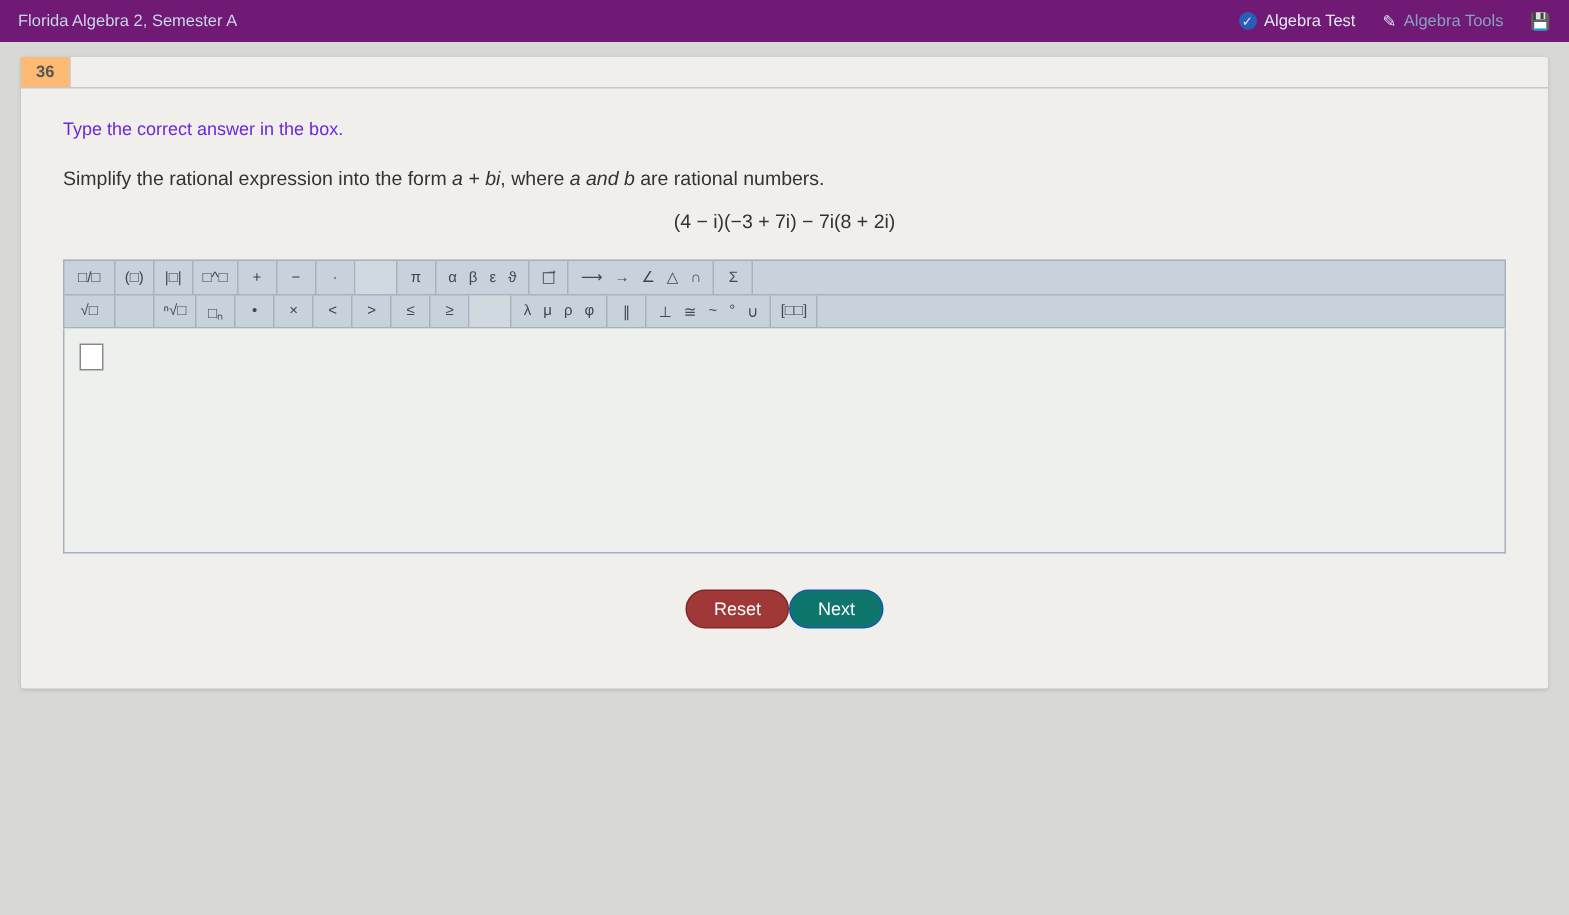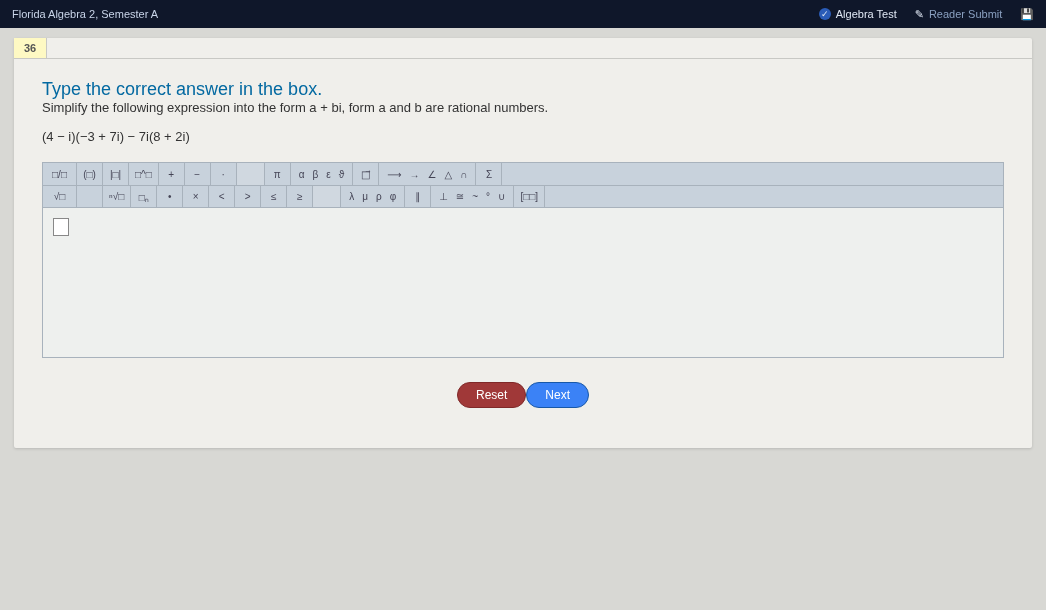--- a/index.html
+++ b/index.html
@@ -1,68 +1,68 @@
 <!DOCTYPE html>
 <html><head>
 <meta charset="utf-8">
 <style>
 * { margin: 0; padding: 0; box-sizing: border-box; font-family: Arial, sans-serif; }
 body { background: #d8d8d4; width: 1046px; height: 610px; overflow: hidden; }
-.topbar { background: #0f172a; color: #fff; height: 28px; display: flex; align-items: center; padding: 0 12px; font-size: 11px; justify-content: space-between; }
+.topbar { background: #701a75; color: #fff; height: 28px; display: flex; align-items: center; padding: 0 12px; font-size: 11px; justify-content: space-between; }
 .topbar-left { color: #c8d4e8; }
 .topbar-right { display: flex; gap: 18px; align-items: center; }
 .topbar-item { display: flex; align-items: center; gap: 5px; color: #e0e8f4; }
 .check { width: 12px; height: 12px; border-radius: 50%; background: #2a5cb8; display: inline-flex; align-items: center; justify-content: center; font-size: 9px; }
 .page { background: #f0efeb; margin: 10px 14px; border-radius: 2px; padding: 0; box-shadow: 0 1px 3px rgba(0,0,0,0.15); }
-.tab { display: inline-block; background: #fef9c3; padding: 4px 10px; font-size: 11px; font-weight: bold; color: #555; border-right: 1px solid #c8c8c4; }
+.tab { display: inline-block; background: #fdba74; padding: 4px 10px; font-size: 11px; font-weight: bold; color: #555; border-right: 1px solid #c8c8c4; }
 .divider { height: 1px; background: #c8c8c4; margin: 0; }
 .content { padding: 20px 28px; }
-.instruction { font-size: 18px; color: #0369a1; }
+.instruction { font-size: 12px; color: #6d28d9; margin-bottom: 18px; }
 .prompt { font-size: 13px; color: #333; margin-bottom: 14px; }
-.italic { }
-.expression { text-align: left; font-size: 13px; color: #333; margin-bottom: 18px; }
+.italic { font-style: italic; }
+.expression { text-align: center; font-size: 13px; color: #333; margin-bottom: 18px; }
 .toolbar { display: flex; flex-direction: column; background: #c8d2dc; border: 1px solid #a8b2bc; font-size: 10px; color: #445; }
 .trow { display: flex; height: 22px; align-items: center; }
 .tcell { border-right: 1px solid #a8b2bc; display: flex; align-items: center; justify-content: center; padding: 0 6px; height: 100%; min-width: 26px; font-size: 10px; }
 .tcell.wide { min-width: 34px; }
 .tcell.group { gap: 8px; padding: 0 8px; }
 .tcell.blank { flex: 0 0 28px; background: #d0d8e0; }
 .answer-area { border: 1px solid #a8b2bc; border-top: none; height: 150px; padding: 10px; background: #eef0ee; }
 .answer-box { width: 16px; height: 18px; border: 1px solid #888; background: #fff; }
 .footer { display: flex; justify-content: center; gap: 0; padding: 24px 0 20px; }
 .btn { padding: 5px 18px; border-radius: 14px; font-size: 12px; color: #fff; border: 1px solid; cursor: pointer; }
 .btn-reset { background: #a03838; border-color: #802828; }
-.btn-next { background: #3b82f6; border-color: #1858a8; }
+.btn-next { background: #0f766e; border-color: #1858a8; }
 </style>
 </head>
 <body>
 
 <div class="topbar">
   <div class="topbar-left">Florida Algebra 2, Semester A</div>
   <div class="topbar-right">
     <div class="topbar-item">
       <span class="check">✓</span>
       <span>Algebra Test</span>
     </div>
     <div class="topbar-item">
       <span>✎</span>
-      <span style="color:#8aa0c0">Reader Submit</span>
+      <span style="color:#8aa0c0">Algebra Tools</span>
     </div>
     <div class="topbar-item">💾</div>
   </div>
 </div>
 
 <div class="page">
   <div class="tab">36</div>
   <div class="divider"></div>
 
   <div class="content">
     <div class="instruction">Type the correct answer in the box.</div>
     <div class="prompt">
-      <span>Simplify the following expression into the form </span><span class="italic">a + bi</span><span>, form </span><span class="italic">a and b</span><span> are rational numbers.</span>
+      <span>Simplify the rational expression into the form </span><span class="italic">a + bi</span><span>, where </span><span class="italic">a and b</span><span> are rational numbers.</span>
     </div>
     <div class="expression">(4 − i)(−3 + 7i) − 7i(8 + 2i)</div>
 
     <div class="toolbar">
       <div class="trow">
         <div class="tcell wide">□/□</div>
         <div class="tcell">(□)</div>
         <div class="tcell">|□|</div>
         <div class="tcell">□^□</div>
         <div class="tcell">+</div>

